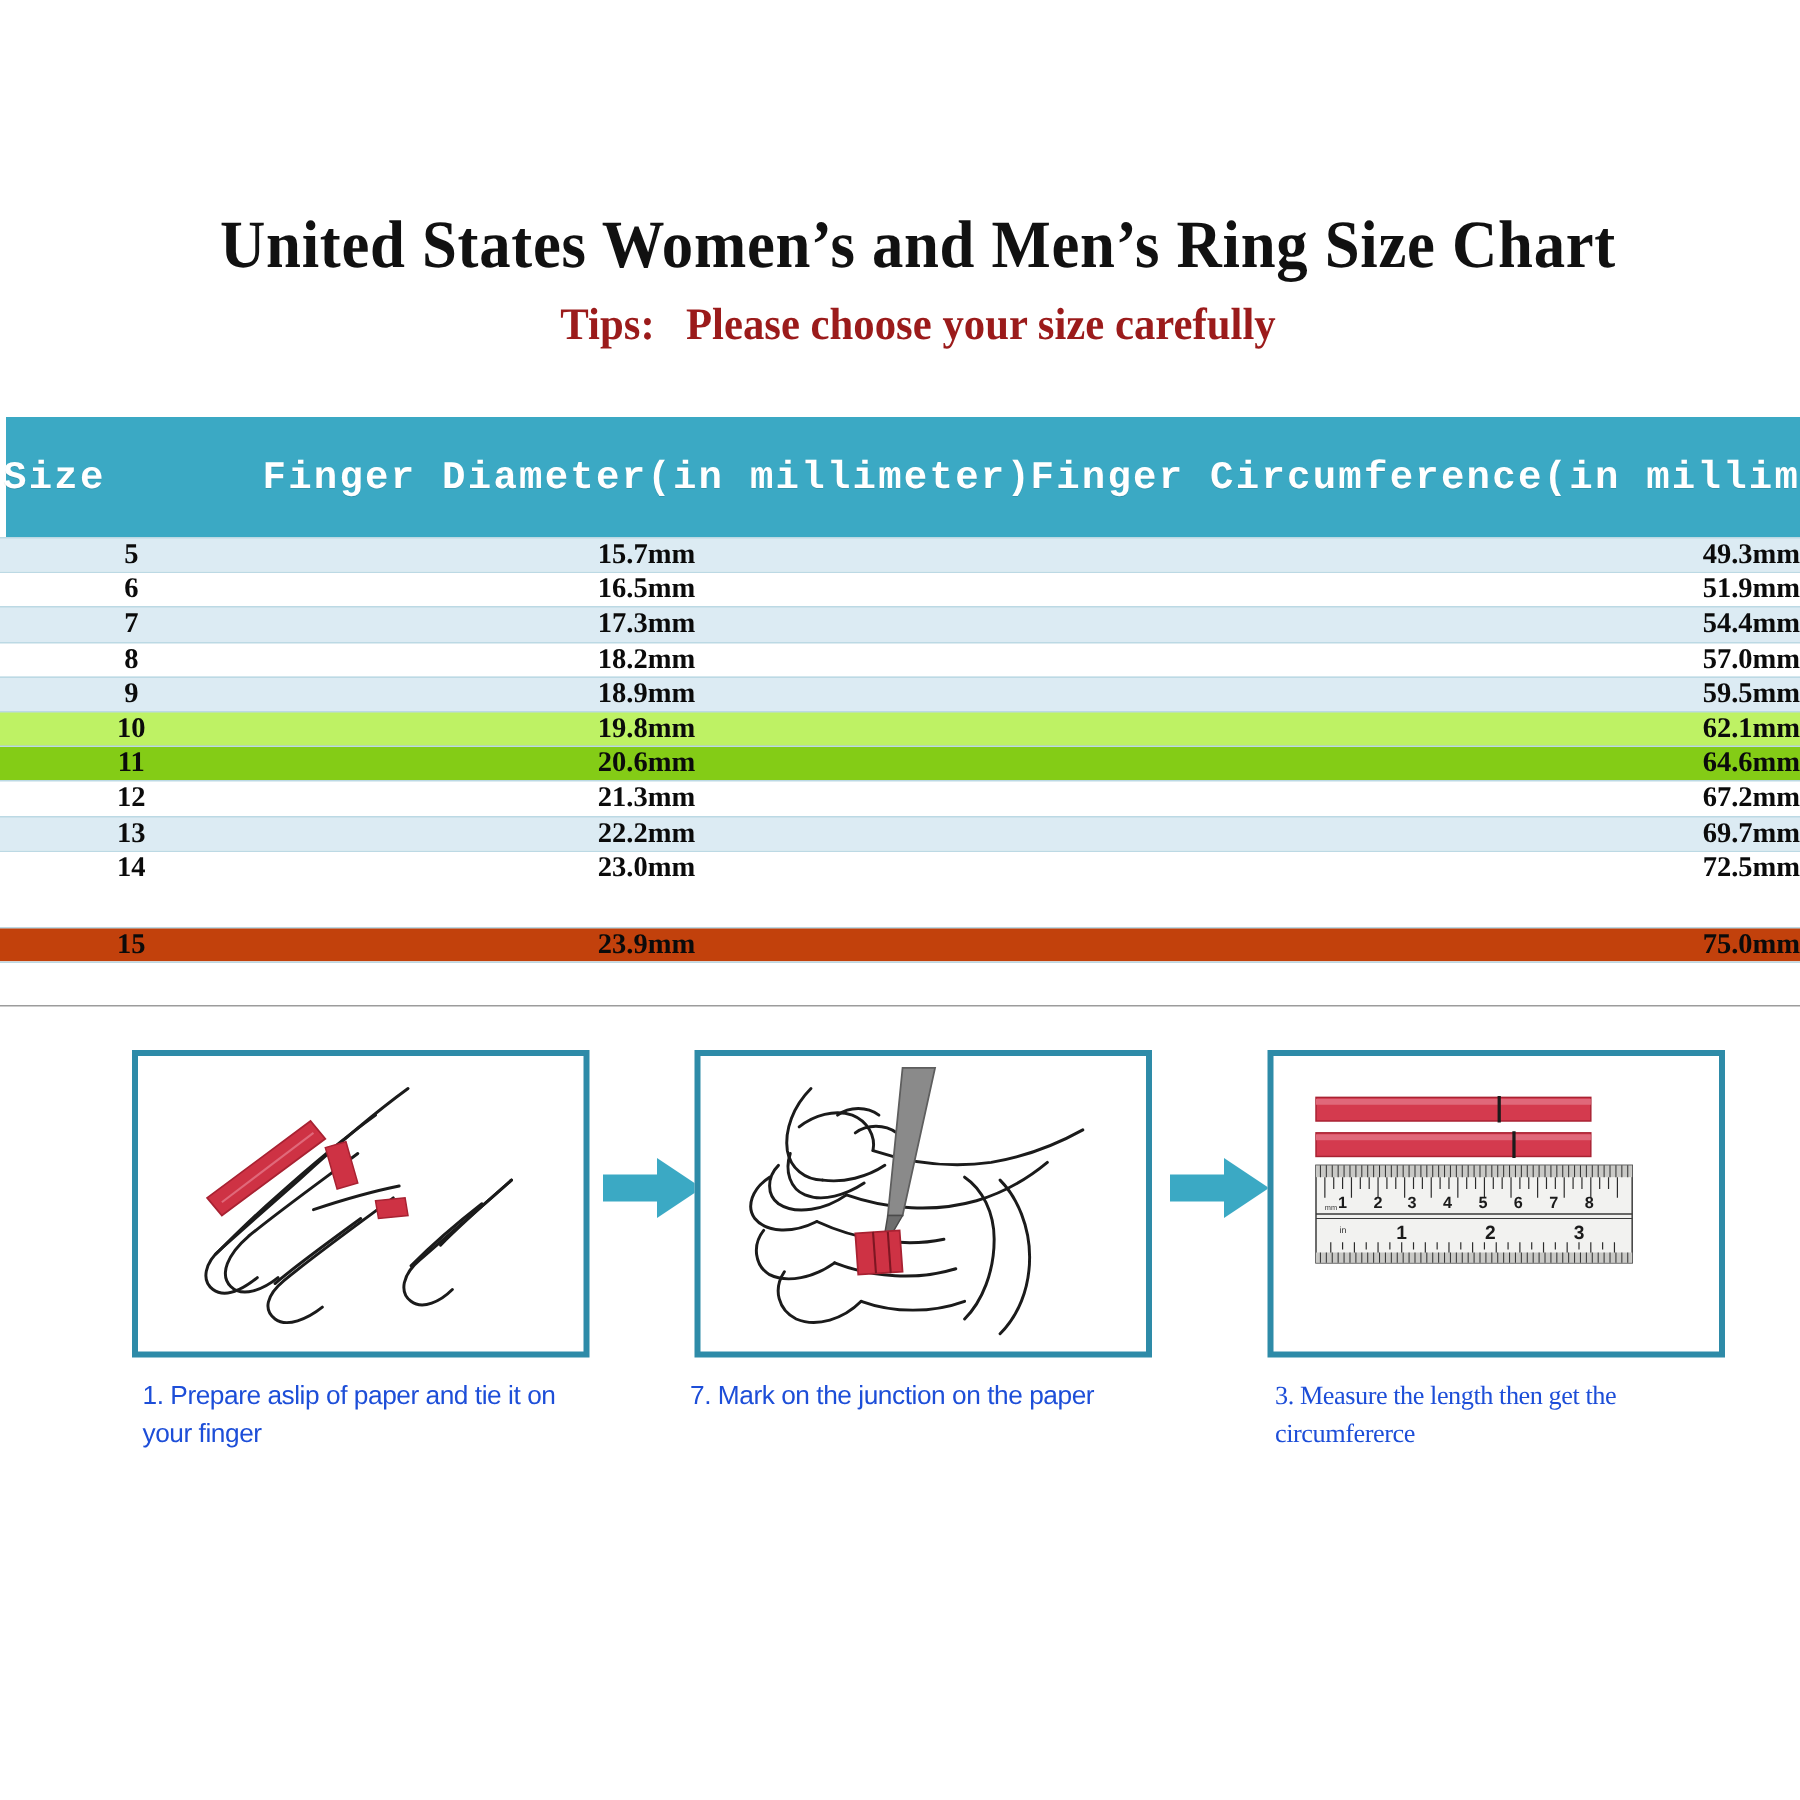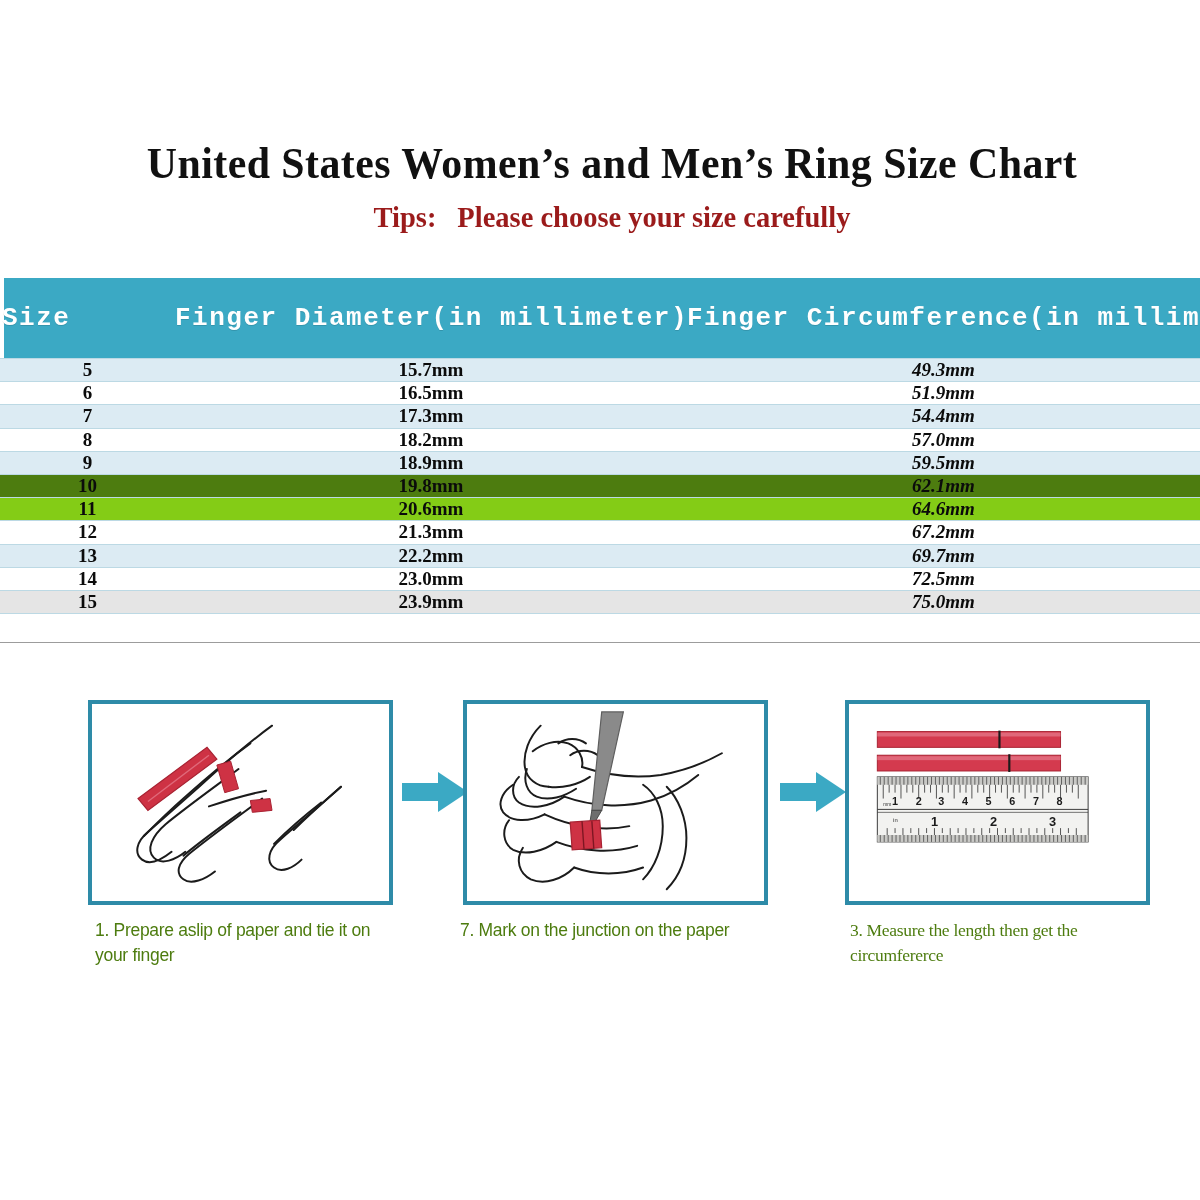--- a/index.html
+++ b/index.html
@@ -98,21 +98,21 @@
     height: 23.2px;
     line-height: 22px;
     font-family: "Liberation Serif", serif;
     font-size: 19px;
     font-weight: bold;
     color: #0b0b0b;
     white-space: nowrap;
   }
   .cell-size { left: 0px;   width: 175px; text-align: center; }
   .cell-diam { left: 175px; width: 512px; text-align: center; }
-  .cell-circ { left: 687px; width: 513px; text-align: center; font-style: italic; }
+  .cell-circ { left: 687px; width: 513px; text-align: right; }
 
   #empty-row {
     position: relative;
     height: 30px;
     background: #ffffff;
     border-top: 1px solid #BCD9E4;
     border-bottom: 1px solid #9C9C9C;
     box-sizing: border-box;
   }
   
@@ -155,21 +155,21 @@
   }
   #arrow-1 { left: 400px; }
   #arrow-2 { left: 778px; }
   .arrow svg { display: block; width: 100%; height: 100%; }
 
   .caption {
     position: absolute;
     top: 218px;
     font-family: "Liberation Sans", sans-serif;
     font-size: 17.5px;
-    color: #4d7c0f;
+    color: #1d4ed8;
     line-height: 1.42;
     letter-spacing: -0.3px;
   }
   #caption-1 { left: 95px;  width: 300px; }
   #caption-2 { left: 460px; width: 320px; }
   #caption-3 { left: 850px; width: 305px; font-family: Liberation Serif, serif; }
 </style>
 </head>
 <body>
 
@@ -209,21 +209,21 @@
     <div class="trow plain" style="background: rgb(255, 255, 255); border-top-color: rgb(188, 217, 228);">
       <div class="cell cell-size">8</div>
       <div class="cell cell-diam">18.2mm</div>
       <div class="cell cell-circ">57.0mm</div>
     </div>
     <div class="trow alt" style="background: rgb(220, 235, 243); border-top-color: rgb(188, 217, 228);">
       <div class="cell cell-size">9</div>
       <div class="cell cell-diam">18.9mm</div>
       <div class="cell cell-circ">59.5mm</div>
     </div>
-    <div class="trow plain" style="background: #4d7c0f; border-top-color: rgb(188, 217, 228);">
+    <div class="trow plain" style="background: #bef264; border-top-color: rgb(188, 217, 228);">
       <div class="cell cell-size">10</div>
       <div class="cell cell-diam">19.8mm</div>
       <div class="cell cell-circ">62.1mm</div>
     </div>
     <div class="trow alt" style="background: #84cc16; border-top-color: rgb(188, 217, 228);">
       <div class="cell cell-size">11</div>
       <div class="cell cell-diam">20.6mm</div>
       <div class="cell cell-circ">64.6mm</div>
     </div>
     <div class="trow plain" style="background: rgb(255, 255, 255); border-top-color: rgb(188, 217, 228);">
@@ -234,21 +234,21 @@
     <div class="trow alt" style="background: rgb(220, 235, 243); border-top-color: rgb(188, 217, 228);">
       <div class="cell cell-size">13</div>
       <div class="cell cell-diam">22.2mm</div>
       <div class="cell cell-circ">69.7mm</div>
     </div>
     <div class="trow plain" style="background: rgb(255, 255, 255); border-top-color: rgb(188, 217, 228);">
       <div class="cell cell-size">14</div>
       <div class="cell cell-diam">23.0mm</div>
       <div class="cell cell-circ">72.5mm</div>
     </div>
-    <div class="trow alt" style="background: #e5e5e5; border-top-color: rgb(188, 217, 228);">
+    <div class="trow alt" style="background: #c2410c; border-top-color: rgb(188, 217, 228); margin-top: 28px;">
       <div class="cell cell-size">15</div>
       <div class="cell cell-diam">23.9mm</div>
       <div class="cell cell-circ">75.0mm</div>
     </div>
 
     <div id="empty-row"></div>
 
     <div class="vsep" id="vsep-1"></div>
     <div class="vsep" id="vsep-2"></div>
   </div>

